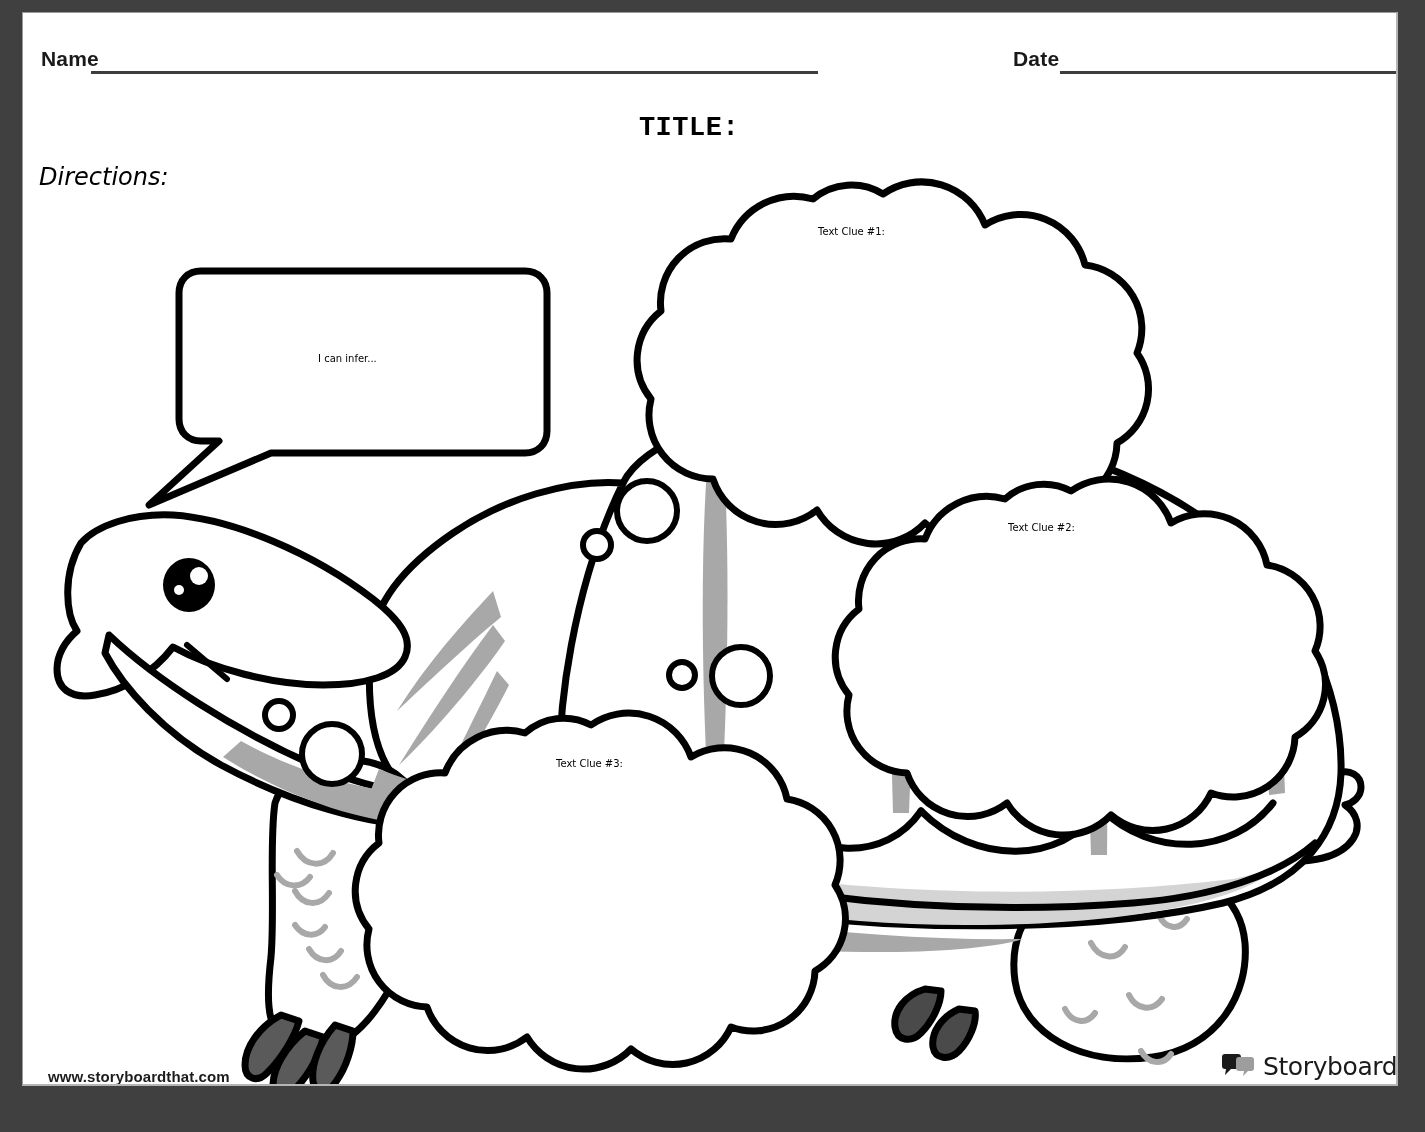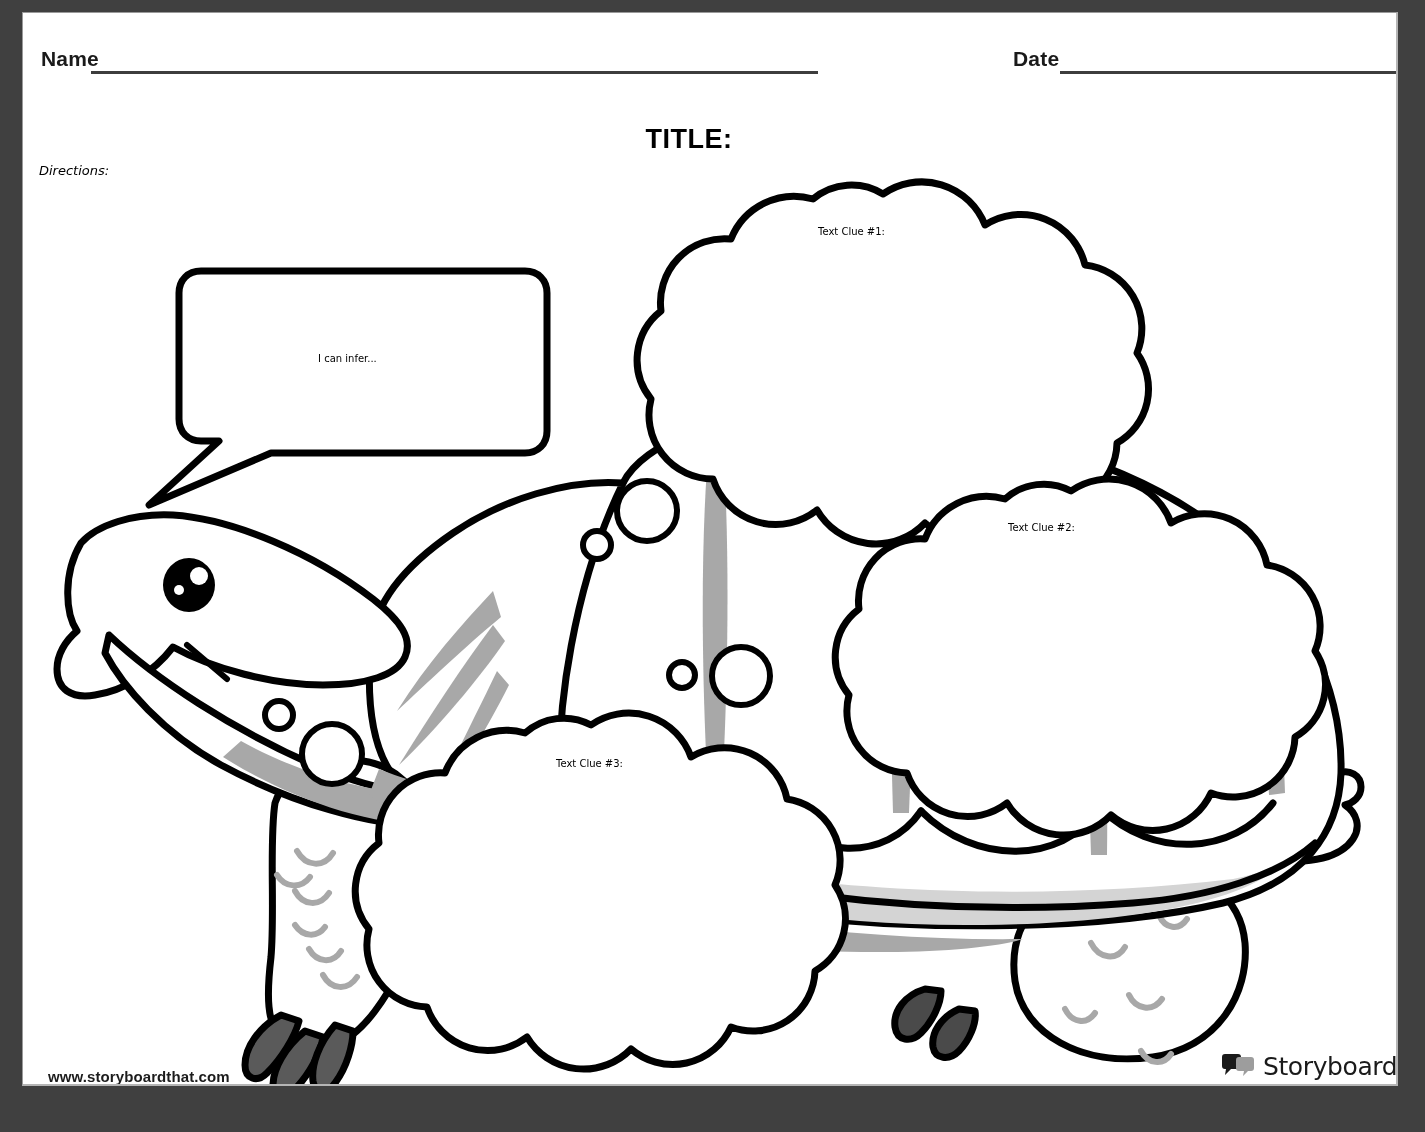--- a/index.html
+++ b/index.html
@@ -58,37 +58,36 @@
 
   #date-label { left: 990px; top: 34px; }
   #date-rule  { left: 1037px; top: 58px; width: 340px; }
 
   #title-text {
     position: absolute;
     left: 0;
     top: 100px;
     width: 1376px;
     text-align: center;
-    font-family: Liberation Sans, sans-serif;
+    font-family: Liberation Mono, monospace;
     font-weight: bold;
     font-size: 27px;
     letter-spacing: 0.5px;
     color: #000000;
-    margin-top: 11px;
   }
   
   #title-text > span { position: relative; left: -22px; }
 
   #directions-label {
     position: absolute;
     left: 16px;
     top: 150px;
     font-family: "DejaVu Sans", sans-serif;
     font-style: italic;
-    font-size: 13px;
+    font-size: 24px;
     color: #000000;
   }
 
   
   #art {
     position: absolute;
     left: 0;
     top: 0;
     width: 1376px;
     height: 1074px;

